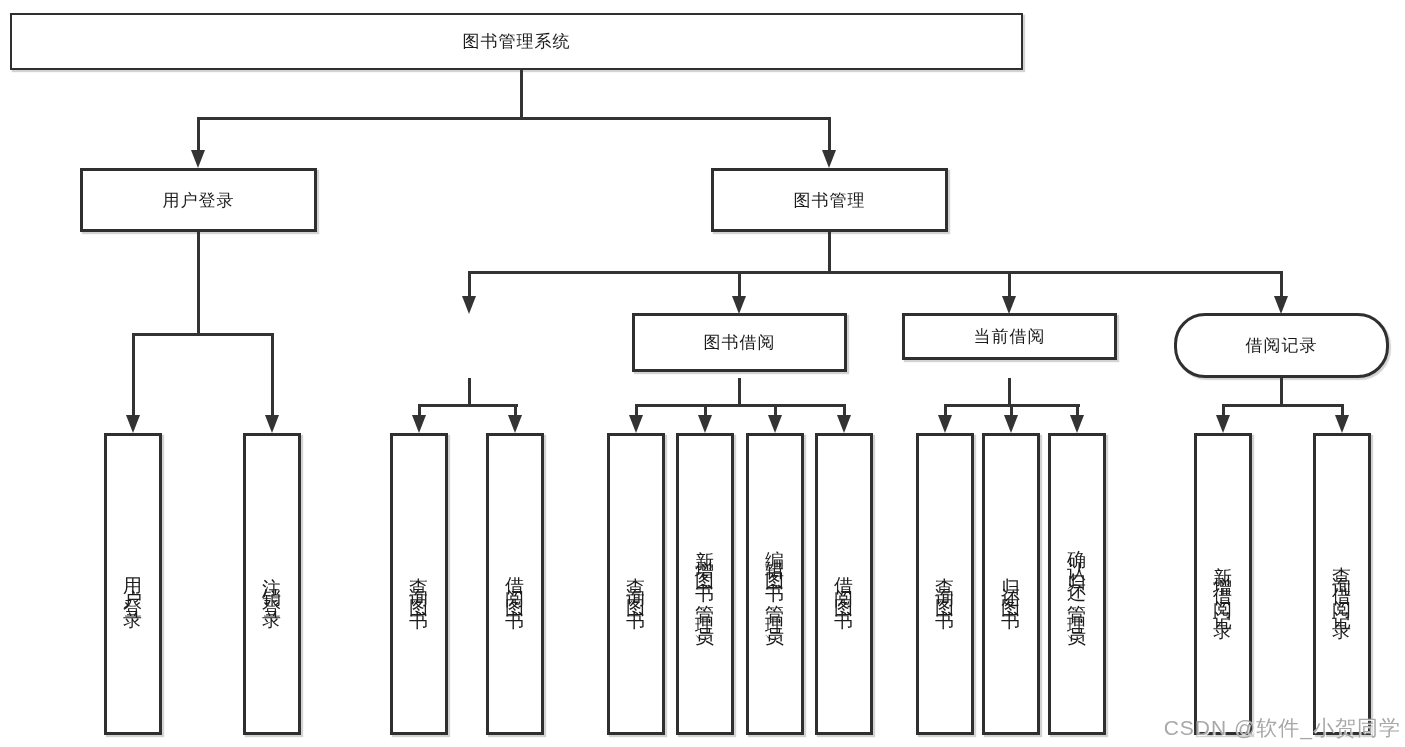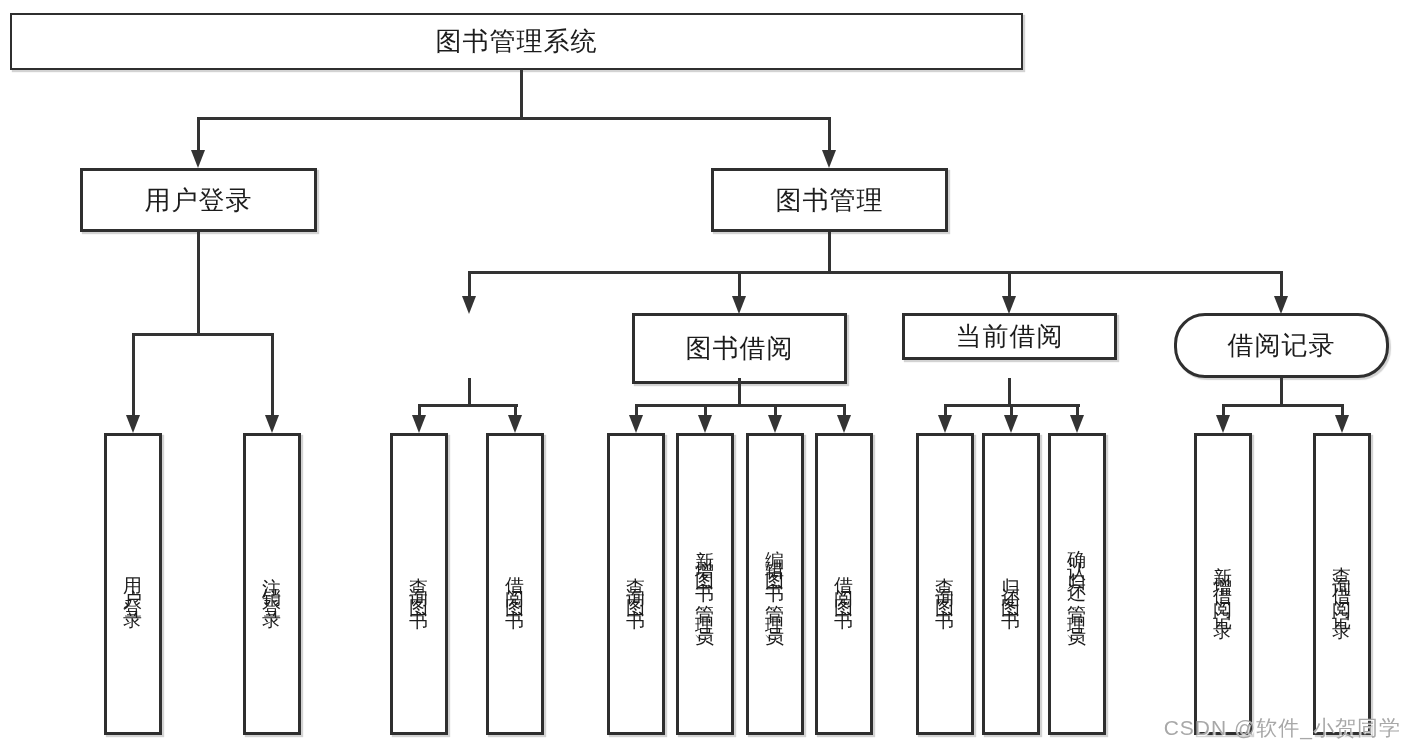--- a/index.html
+++ b/index.html
@@ -14,21 +14,21 @@
     position:absolute;
     box-sizing:border-box;
     border:3px solid #2f2f2f;
     background:#ffffff;
     display:flex;align-items:center;justify-content:center;
     color:#1c1c1c;
     box-shadow:2px 2px 1px rgba(130,130,130,0.35);
   }
   .box.root{border-width:2px;}
   .hlabel{
-    font-size:26px;
+    font-size:17px;
     letter-spacing:1px;
     white-space:nowrap;
   }
   .vbox .vlabel{
     writing-mode:vertical-rl;
     text-orientation:mixed;
     font-size:19px;
     line-height:1;
     letter-spacing:11px;
   }
@@ -87,21 +87,21 @@
   <div class="hline" style="left:468px;top:271px;width:815px;"></div>
   <div class="vline" style="left:468px;top:271px;height:27px;"></div>
   <div class="vline" style="left:738px;top:271px;height:27px;"></div>
   <div class="vline" style="left:1008px;top:271px;height:27px;"></div>
   <div class="vline" style="left:1280px;top:271px;height:27px;"></div>
   <div class="arrowhead" style="left:462px;top:296px;"></div>
   <div class="arrowhead" style="left:732px;top:296px;"></div>
   <div class="arrowhead" style="left:1002px;top:296px;"></div>
   <div class="arrowhead" style="left:1274px;top:296px;"></div>
 
-  <div class="box" style="left:632px;top:313px;width:215px;height:71px;">
+  <div class="box" style="left:632px;top:313px;width:215px;height:59px;">
     <span class="hlabel">图书借阅</span>
   </div>
   <div class="box" style="left:902px;top:313px;width:215px;height:47px;">
     <span class="hlabel">当前借阅</span>
   </div>
   <div class="box" style="left:1174px;top:313px;width:215px;height:65px;border-radius:31px;">
     <span class="hlabel">借阅记录</span>
   </div>
 
   <div class="vline" style="left:468px;top:378px;height:29px;"></div>

